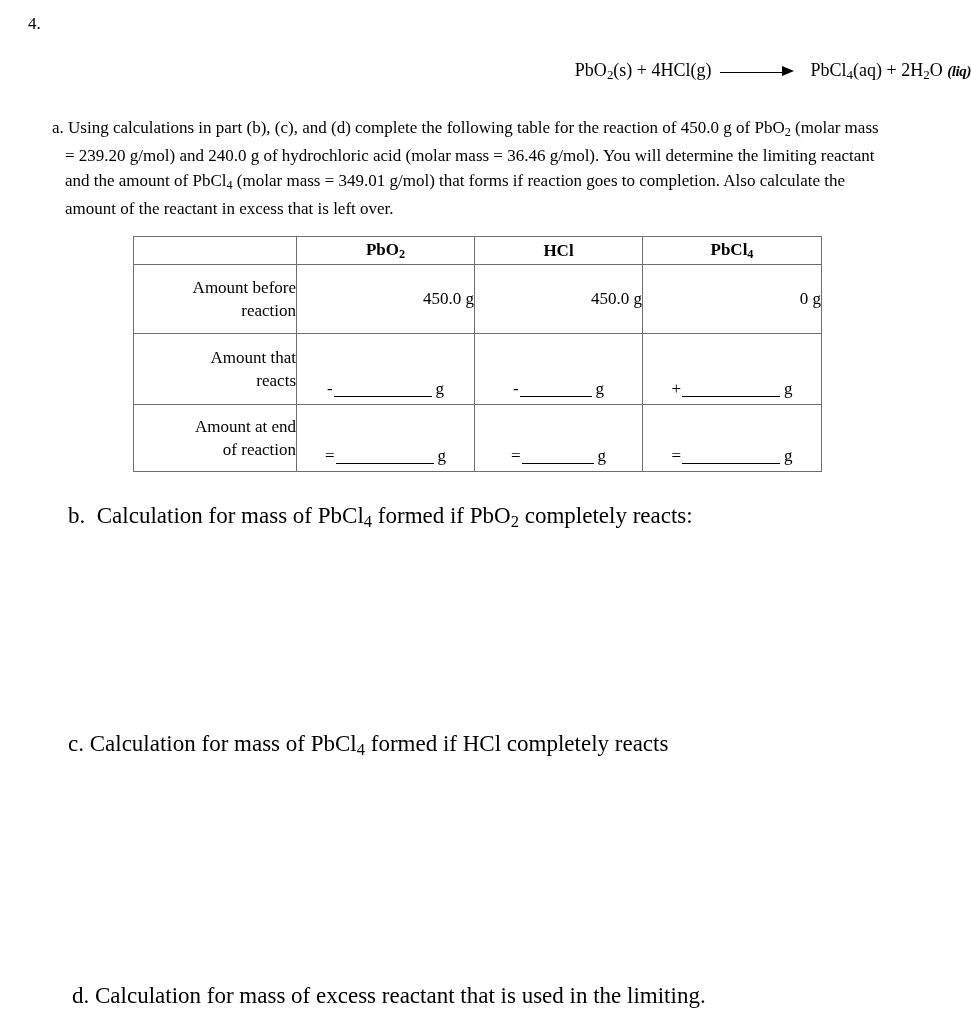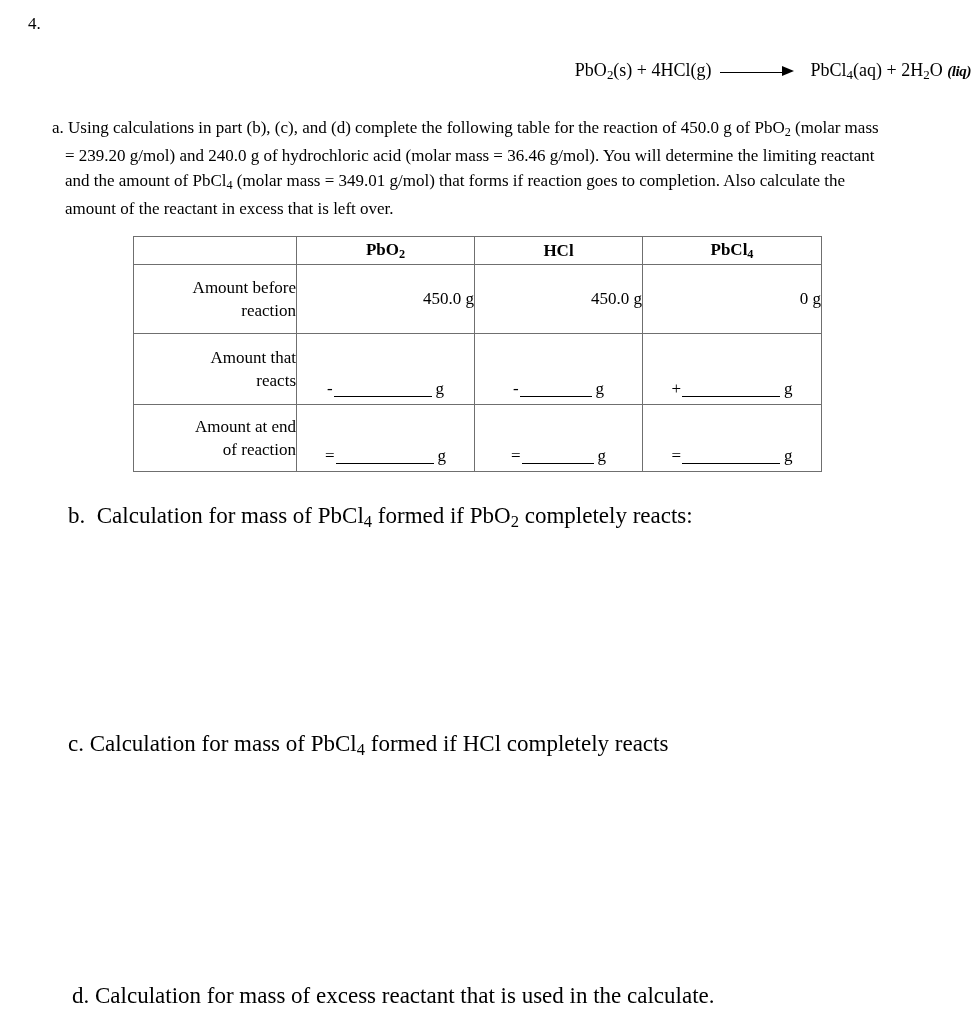--- a/index.html
+++ b/index.html
@@ -331,16 +331,16 @@
     <span>&nbsp;<span>Calculation for mass of PbCl</span><sub>4</sub><span> formed if PbO</span><sub>2</sub><span> completely reacts:</span></span>
   </div>
 
   <div class="part part-c">
     <span class="plabel">c.</span>
     <span> <span>Calculation for mass of PbCl</span><sub>4</sub><span> formed if HCl completely reacts</span></span>
   </div>
 
   <div class="part part-d">
     <span class="plabel">d.</span>
-    <span> <span>Calculation for mass of excess reactant that is </span><span class="bold">used</span><span> in the calculate.</span></span>
+    <span> <span>Calculation for mass of excess reactant that is </span><span class="bold">used</span><span> in the limiting.</span></span>
   </div>
 
 </div>
 
 </body></html>

